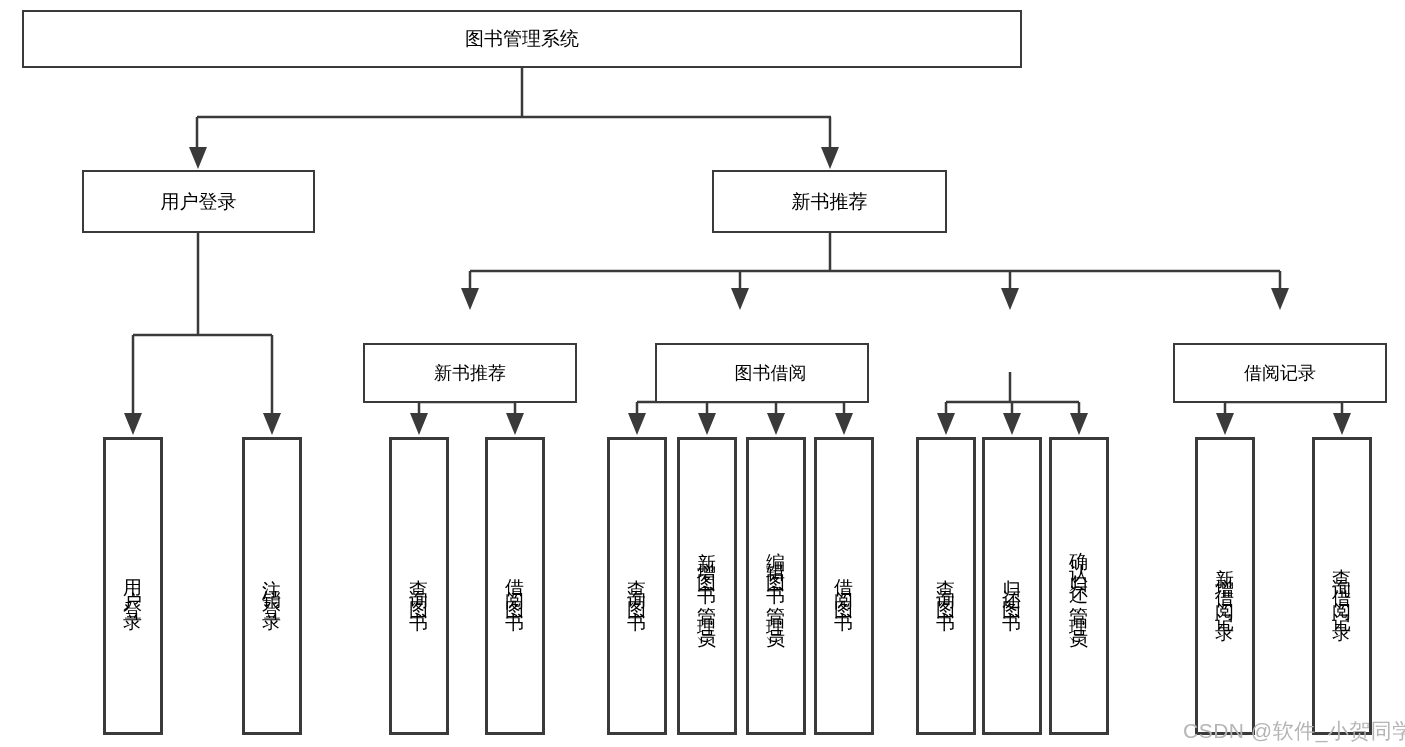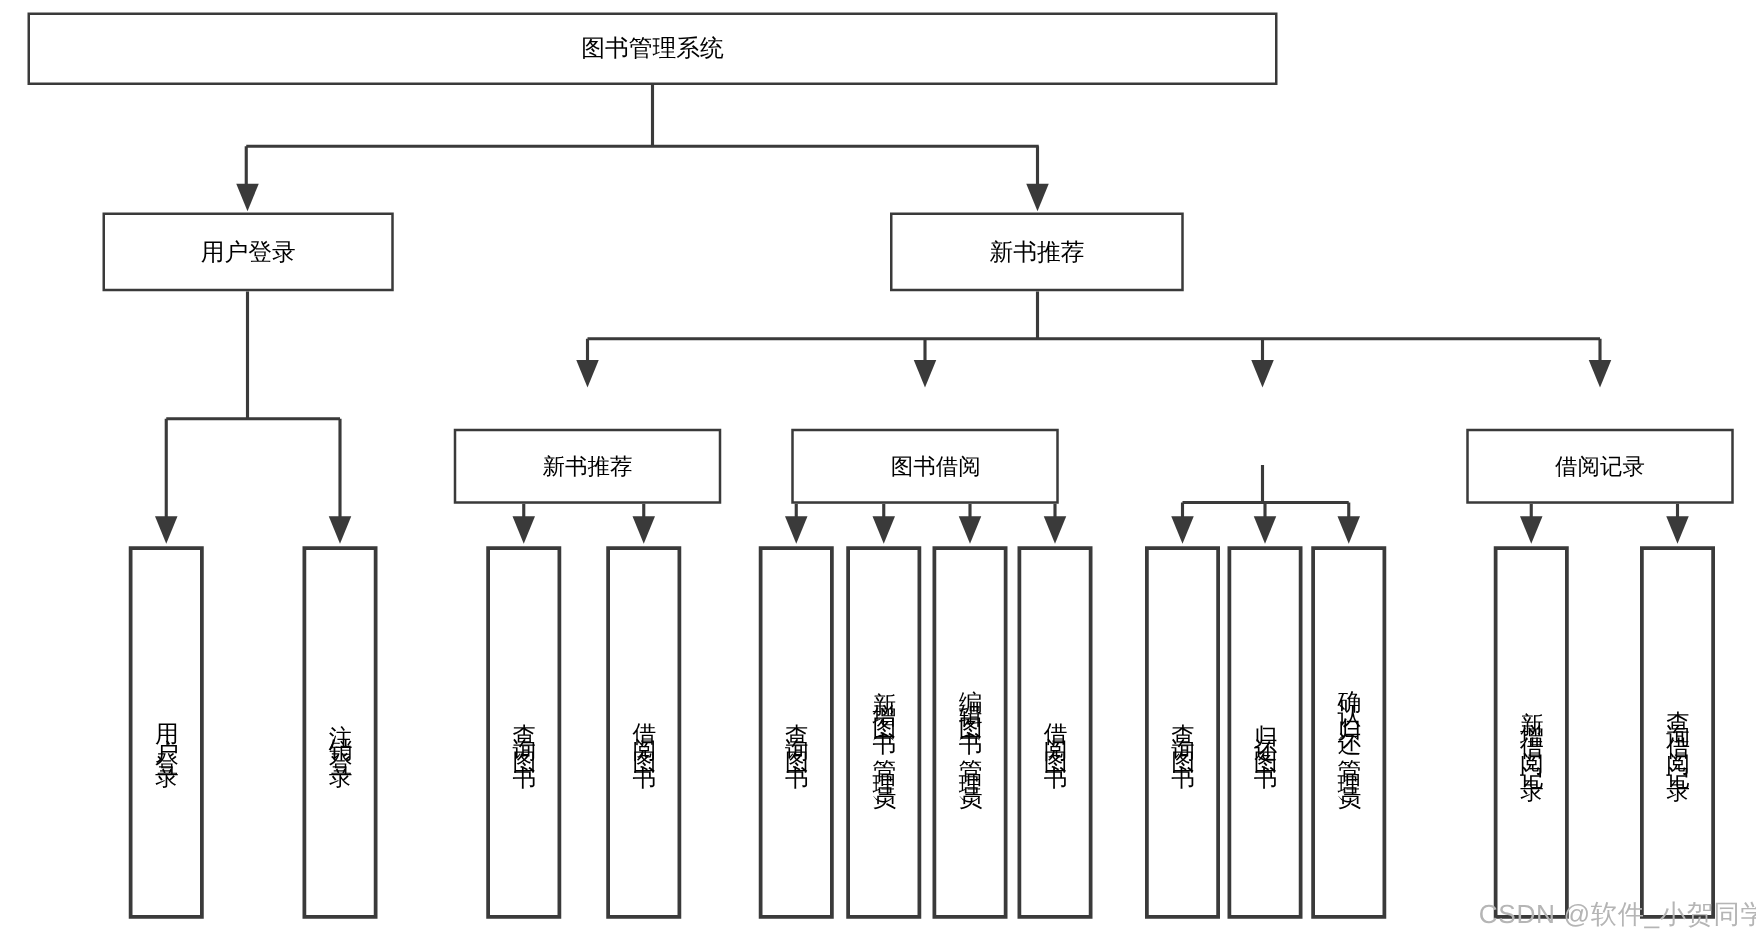--- a/index.html
+++ b/index.html
@@ -20,21 +20,21 @@
     color:#000000;
     z-index:2;
     text-align:center;
   }
   .root{left:22px;top:10px;width:1000px;height:58px;font-size:19px;}
   .l2{top:170px;height:63px;font-size:19px;}
   .l2.user-login{left:82px;width:233px;}
   .l2.book-mgmt{left:712px;width:235px;}
   .l3{top:312px;height:60px;width:214px;font-size:18px;margin-top:31px;}
   .l3.n1{left:363px;}
-  .l3.n2{left:633px;padding-left:17px;}
+  .l3.n2{left:655px;padding-left:17px;}
   .l3.n3{left:903px;}
   .l3.n4{left:1173px;}
   .leaf{
     top:437px;height:298px;width:60px;
     border-width:3px;
     font-size:19px;
   }
   .vtext{
     writing-mode:vertical-rl;
     text-orientation:mixed;

